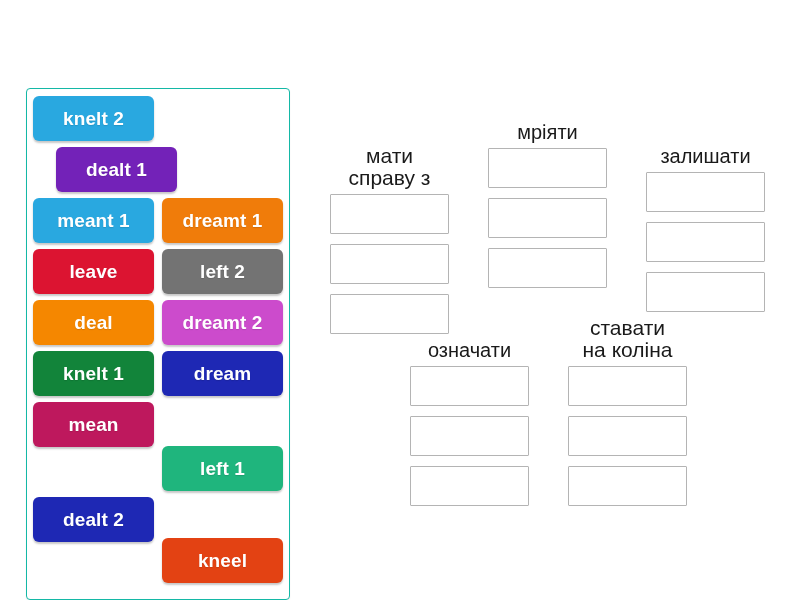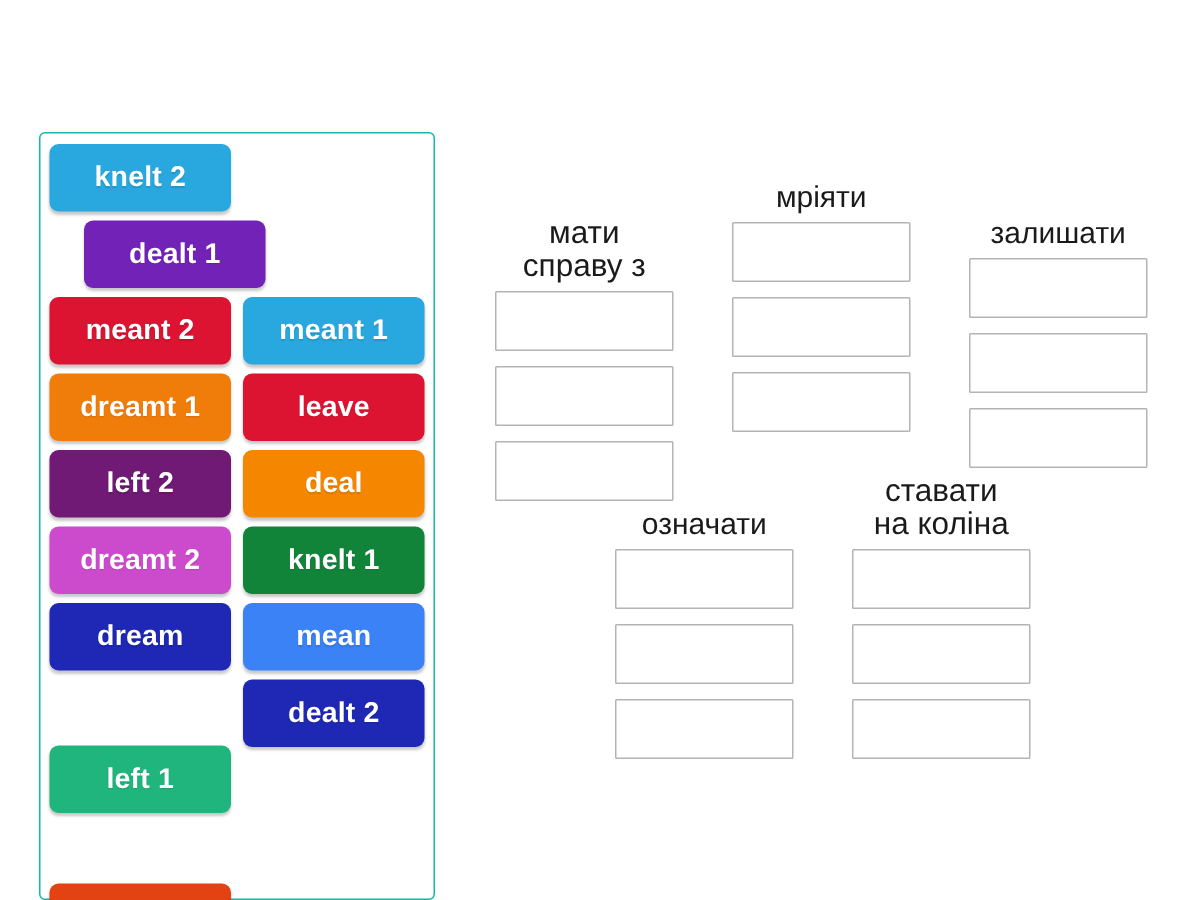--- a/index.html
+++ b/index.html
@@ -87,30 +87,29 @@
     border-radius: 1px;
   }
 </style>
 </head>
 <body>
 
 <div id="tile-panel">
   <div id="tile-grid">
       <div class="tile" style="background: rgb(41, 168, 224);">knelt 2</div>
       <div class="tile" style="background: rgb(115, 34, 184); margin-left: 23px;">dealt 1</div>
-      <div class="tile" style="background: rgb(220, 20, 49);">meant 2</div>
       <div class="tile" style="background: rgb(41, 168, 224);">meant 1</div>
       <div class="tile" style="background: rgb(240, 124, 10);">dreamt 1</div>
       <div class="tile" style="background: rgb(220, 20, 49);">leave</div>
-      <div class="tile" style="background: #701a75;">left 2</div>
+      <div class="tile" style="background: #737373;">left 2</div>
       <div class="tile" style="background: rgb(245, 135, 0);">deal</div>
       <div class="tile" style="background: rgb(204, 75, 204);">dreamt 2</div>
       <div class="tile" style="background: rgb(18, 132, 58);">knelt 1</div>
       <div class="tile" style="background: rgb(30, 40, 180);">dream</div>
-      <div class="tile" style="background: #3b82f6;">mean</div>
+      <div class="tile" style="background: #be185d;">mean</div>
       <div class="tile" style="background: rgb(31, 181, 125); margin-top: 44px;">left 1</div>
       <div class="tile" style="background: rgb(30, 40, 180);">dealt 2</div>
       <div class="tile" style="background: rgb(227, 66, 19); margin-top: 41px;">kneel</div>
     </div>
 </div>
 
 <div class="group" id="group-0" style="left:330px; top:148px; width:440px; height:150px;">
     <div class="column" style="left: 0px; top: 0px; margin-top: 46px;">
       <div class="col-heading two-line">мати
 справу з</div>

